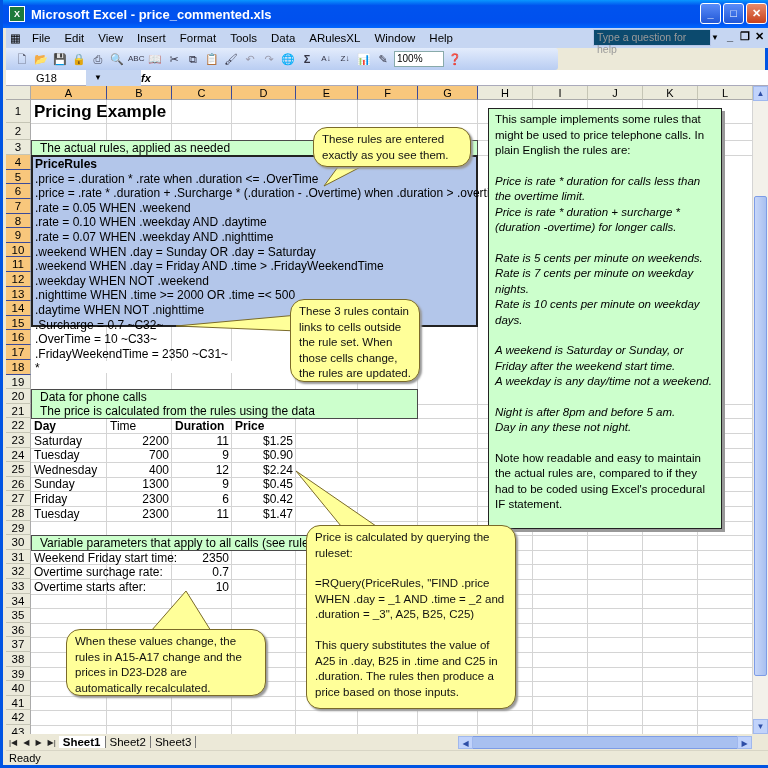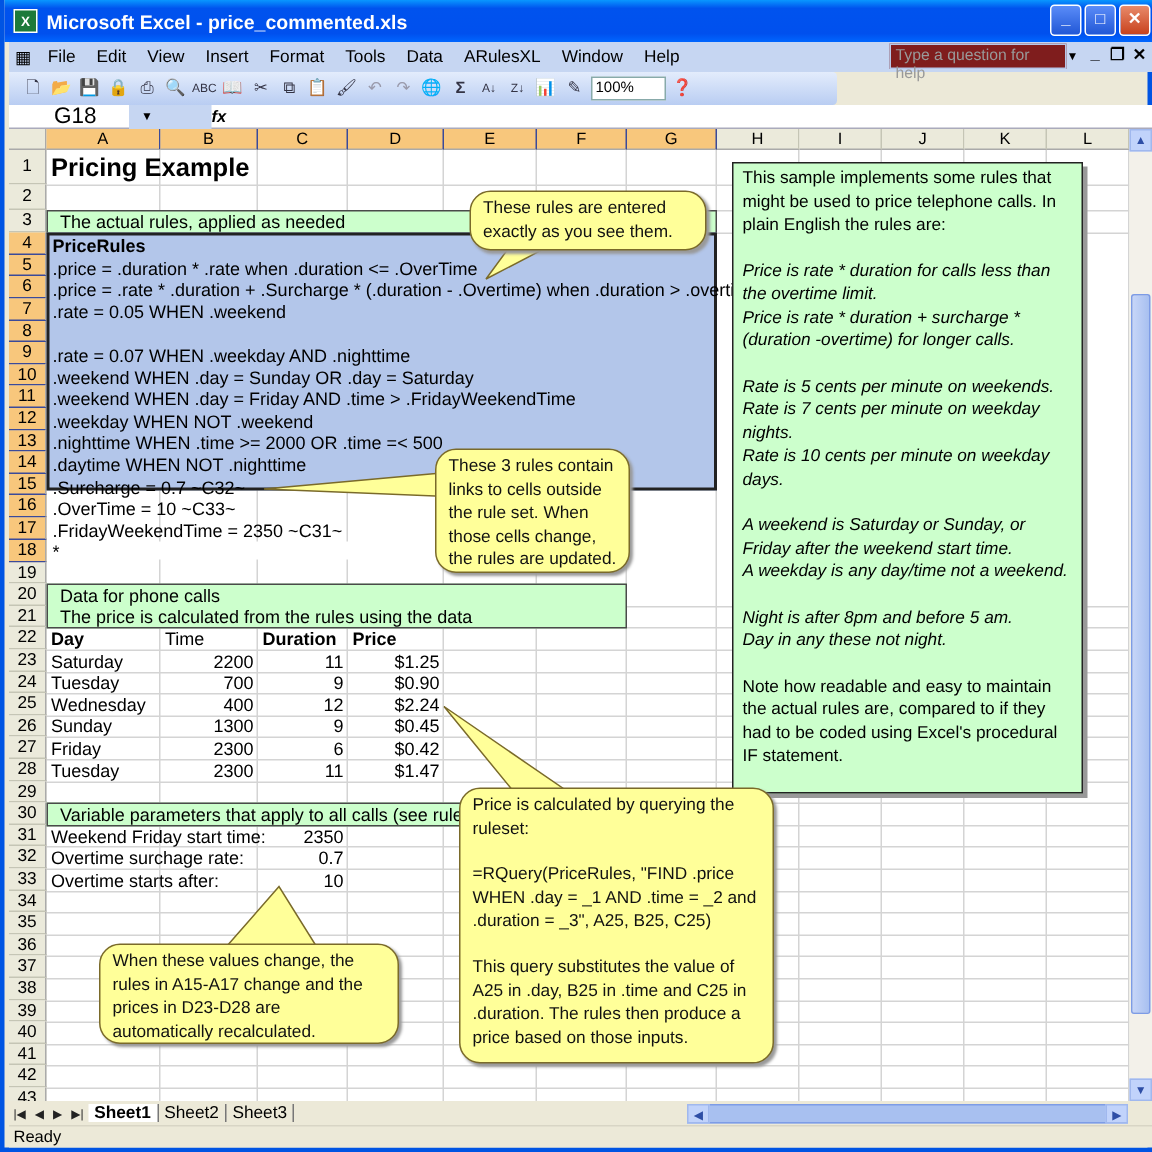--- a/index.html
+++ b/index.html
@@ -5,28 +5,28 @@
 *{box-sizing:border-box;margin:0;padding:0}
 body{width:768px;height:768px;overflow:hidden;font-family:"Liberation Sans",sans-serif;font-size:12px;background:#0a246a;position:relative}
 .win{position:absolute;left:0;top:0;width:768px;height:768px;background:#ece9d8;border:3px solid #0054e3;border-top:none}
 .titlebar{position:absolute;left:0;top:0;width:768px;height:28px;background:linear-gradient(#0997ff,#0053ee 20%,#0050ee 80%,#06f);color:#fff;font-weight:bold;font-size:13px;display:flex;align-items:center;padding-left:6px}
 .titlebar .ico{width:16px;height:16px;background:#1d7a3a;border:1px solid #fff;color:#fff;font-size:9px;text-align:center;line-height:14px;margin-right:6px}
 .tbtns{position:absolute;right:4px;top:3px;display:flex;gap:2px}
 .tbtn{width:21px;height:21px;border:1px solid #fff;border-radius:3px;background:linear-gradient(#5a8cf8,#2157d6);color:#fff;font-size:11px;text-align:center;line-height:19px}
 .tbtn.close{background:linear-gradient(#e88a6a,#c8411c)}
 .menubar{position:absolute;left:3px;top:28px;width:762px;height:20px;background:#c6d6f2;display:flex;align-items:center;font-size:11.5px}
 .menubar .mi{padding:0 7px}
-.helpbox{position:absolute;left:590px;top:29px;width:118px;height:17px;background:#7f1d1d;border:1px solid #b7c7e8;color:#999;font-size:10.5px;padding:1px 3px}
+.helpbox{position:absolute;left:590px;top:29px;width:118px;height:17px;background:#0c4a6e;border:1px solid #b7c7e8;color:#999;font-size:10.5px;padding:1px 3px}
 .helpdd{position:absolute;left:708px;top:29px;width:10px;height:17px;font-size:8px;line-height:17px}
 .winctl{position:absolute;top:30px;font-size:11px;font-weight:bold}
 .toolbar{position:absolute;left:3px;top:48px;width:552px;height:22px;background:linear-gradient(#e3ecfc,#b9cdf2);border-radius:0 3px 3px 0;display:flex;align-items:center;gap:3px;padding-left:8px}
 .tb{width:16px;height:16px;font-size:11px;text-align:center;line-height:16px;color:#334}
 .zoomsel{width:50px;height:16px;background:#fff;border:1px solid #8aa;font-size:10px;padding-left:2px;line-height:14px}
 .formulabar{position:absolute;left:3px;top:70px;width:762px;height:16px;background:#fff;border-bottom:1px solid #aab;display:flex;align-items:center}
-.namebox{width:80px;height:16px;padding-left:30px;font-size:15px;line-height:16px}
+.namebox{width:80px;height:16px;padding-left:30px;font-size:11px;line-height:16px}
 .nameddd{width:55px;height:16px;background:#c6d6f2;font-size:8px;line-height:16px;padding-left:8px}
 .fx{width:16px;font-style:italic;font-size:11px;font-weight:bold}
 .grid{position:absolute;left:3px;top:86px;width:747px;height:648px;background:#fff;overflow:hidden}
 .colhead{position:absolute;top:0;height:14px;background:#ebeadb;border-right:1px solid #c5c5b5;border-bottom:1px solid #aaa;text-align:center;font-size:11px;line-height:14px}
 .colhead.sel{background:#f8c77c;border-right:1px solid #3a4a9a}
 .corner{position:absolute;left:0;top:0;width:25px;height:14px;background:#ebeadb;border-right:1px solid #aaa;border-bottom:1px solid #aaa}
 .rowhead{position:absolute;left:0;width:25px;background:#ebeadb;border-bottom:1px solid #c5c5b5;border-right:1px solid #aaa;text-align:center;font-size:11.5px}
 .rowhead.sel{background:#f8c77c;border-bottom:1px solid #3a4a9a}
 .hline{position:absolute;left:25px;width:722px;height:1px;background:#d4d4d4}
 .vline{position:absolute;top:14px;width:1px;height:634px;background:#d4d4d4}
@@ -215,20 +215,21 @@
 
     <div class="green" style="left:25px;top:54px;width:447px;height:16px">
       <span class="cell" style="left:8px;top:0">The actual rules, applied as needed</span>
     </div>
 
     <div class="rules">
       <div class="cell" style="left:2px;top:0;font-weight:bold">PriceRules</div>
       <div class="cell" style="left:2px;top:14.6px">.price = .duration * .rate when .duration &lt;= .OverTime</div>
       <div class="cell" style="left:2px;top:29.2px">.price = .rate * .duration + .Surcharge * (.duration - .Overtime) when .duration &gt; .overtime</div>
       <div class="cell" style="left:2px;top:43.8px">.rate = 0.05 WHEN .weekend</div>
+      <div class="cell" style="left:2px;top:58.4px">.rate = 0.10 WHEN .weekday AND .daytime</div>
       <div class="cell" style="left:2px;top:73px">.rate = 0.07 WHEN .weekday AND .nighttime</div>
       <div class="cell" style="left:2px;top:87.6px">.weekend WHEN .day = Sunday OR .day = Saturday</div>
       <div class="cell" style="left:2px;top:102.2px">.weekend WHEN .day = Friday AND .time &gt; .FridayWeekendTime</div>
       <div class="cell" style="left:2px;top:116.8px">.weekday WHEN NOT .weekend</div>
       <div class="cell" style="left:2px;top:131.4px">.nighttime WHEN .time &gt;= 2000 OR .time =&lt; 500</div>
       <div class="cell" style="left:2px;top:146px">.daytime WHEN NOT .nighttime</div>
       <div class="cell" style="left:2px;top:160.6px">.Surcharge = 0.7 ~C32~</div>
       <div class="cell" style="left:2px;top:175.2px">.OverTime = 10 ~C33~</div>
       <div class="cell" style="left:2px;top:189.8px">.FridayWeekendTime = 2350 ~C31~</div>
       <div class="cell" style="left:2px;top:204.4px;background:#fff;width:441px;height:12px">*</div>

